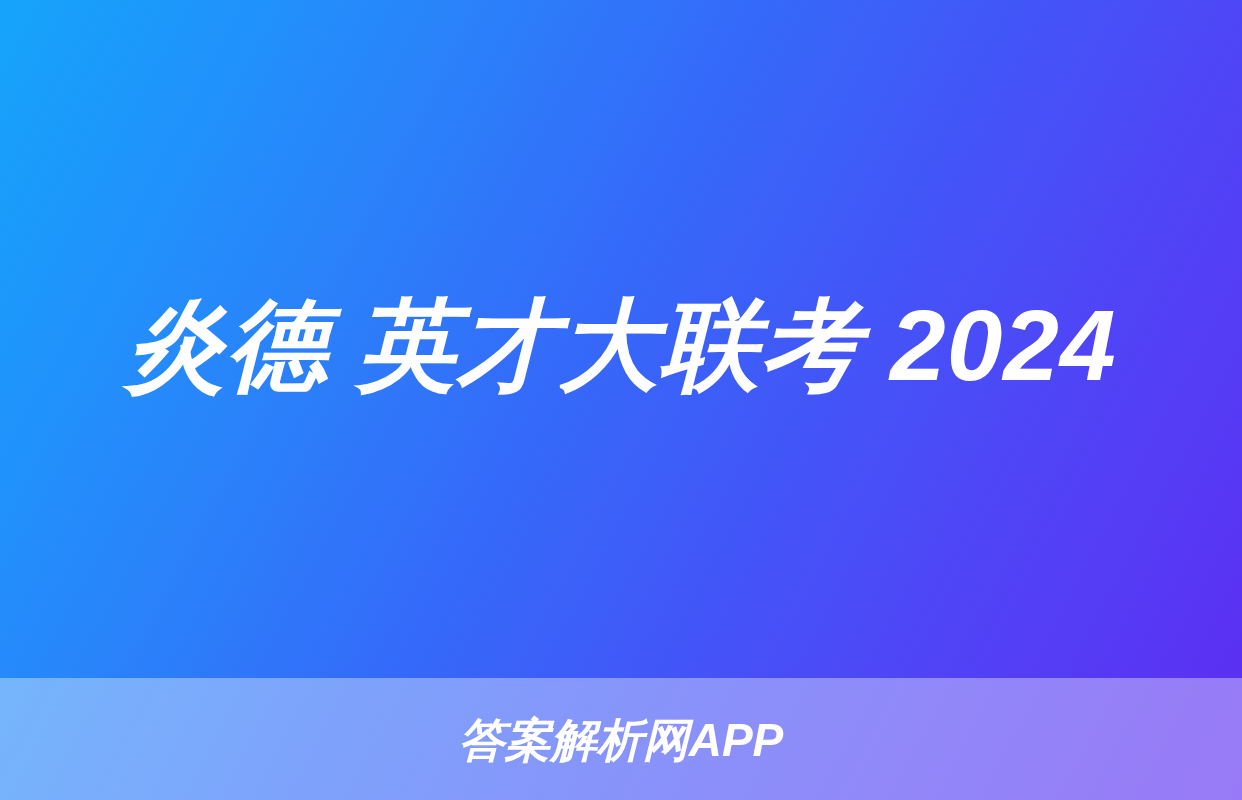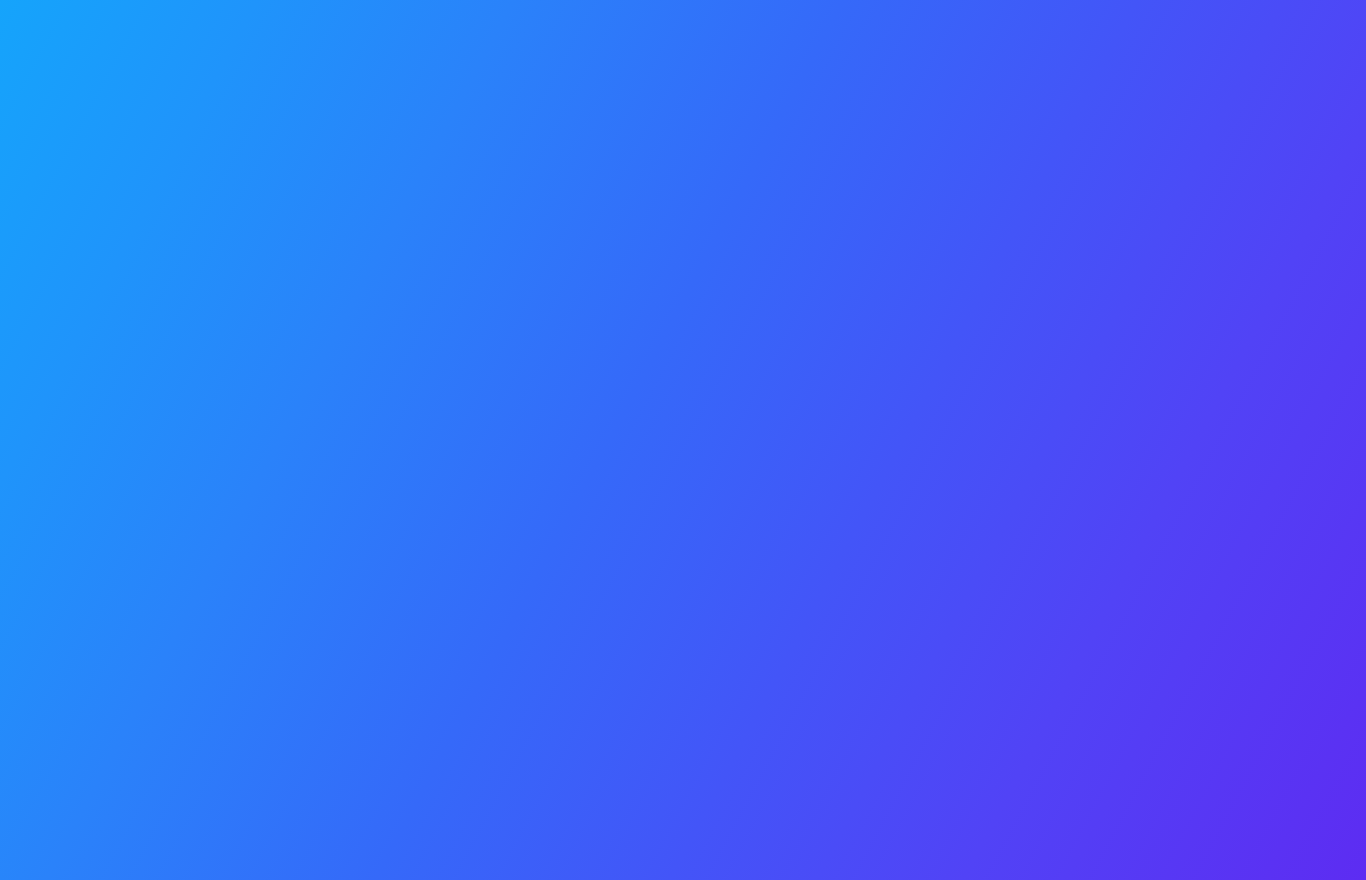--- a/index.html
+++ b/index.html
@@ -86,16 +86,20 @@
     -webkit-font-smoothing: antialiased;
     transform: translateY(1px);
   }
 </style>
 </head>
 <body>
 
 <div id="poster">
 
   <div id="headline">
+    <span class="headline-line">炎德 英才大联考 2024</span>
   </div>
 
+  <div id="watermark-band">
+    <span id="watermark-text">答案解析网APP</span>
+  </div>
 
 </div>
 
 </body></html>

